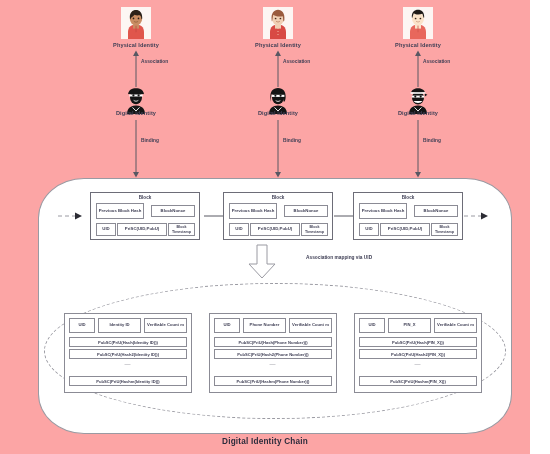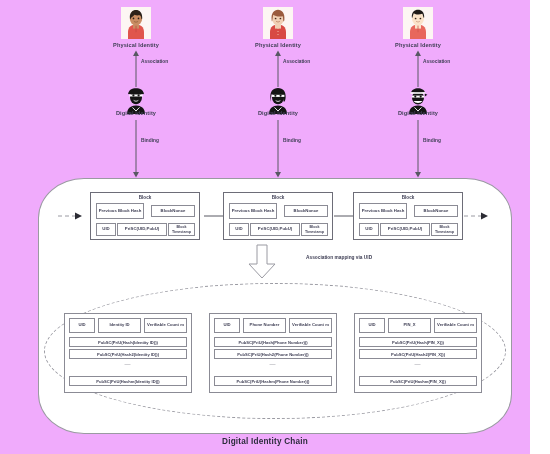--- a/index.html
+++ b/index.html
@@ -6,21 +6,21 @@
   body{
     font-family:"Liberation Sans","DejaVu Sans",sans-serif;
     color:#3b3b4f;
     -webkit-font-smoothing:antialiased;
   }
   #root{
     position:relative;
     width:530px;
     height:454px;
     overflow:hidden;
-    background:#f0abfc;
+    background:#fca5a5;
   }
 
   
   .abs{position:absolute;}
   .lbl{
     font-size:5.6px;
     font-weight:bold;
     letter-spacing:.1px;
     color:#3f3f55;
     text-align:center;

